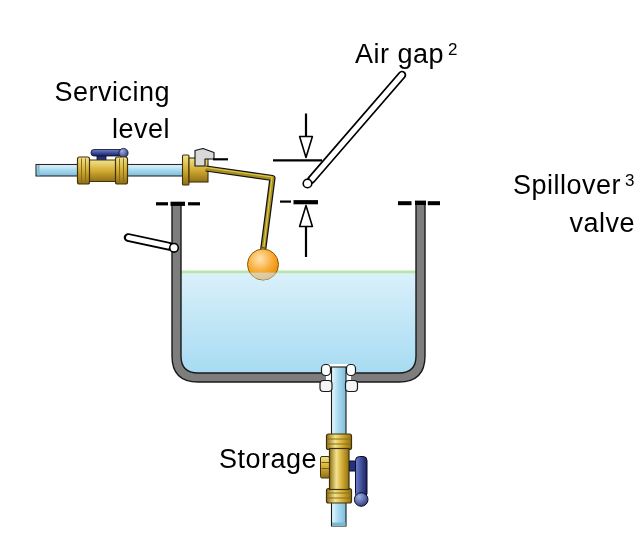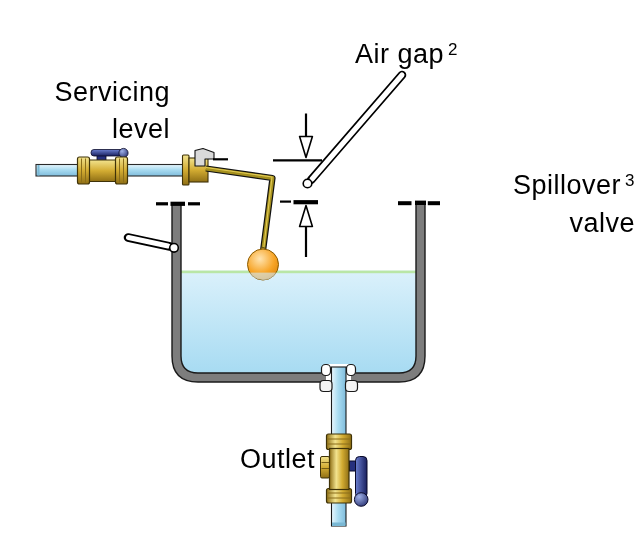--- a/index.html
+++ b/index.html
@@ -186,16 +186,16 @@
   <div class="label" id="lbl-airgap">
     <span>Air gap</span><sup>2</sup>
   </div>
 
   <div class="label center" id="lbl-spillover">
     <div><span>Spillover</span><sup>3</sup></div>
     <div>valve</div>
   </div>
 
   <div class="label center" id="lbl-outlet">
-    <span>Outlet</span>
+    <span>Storage</span>
   </div>
 
 </div>
 
 </body></html>

